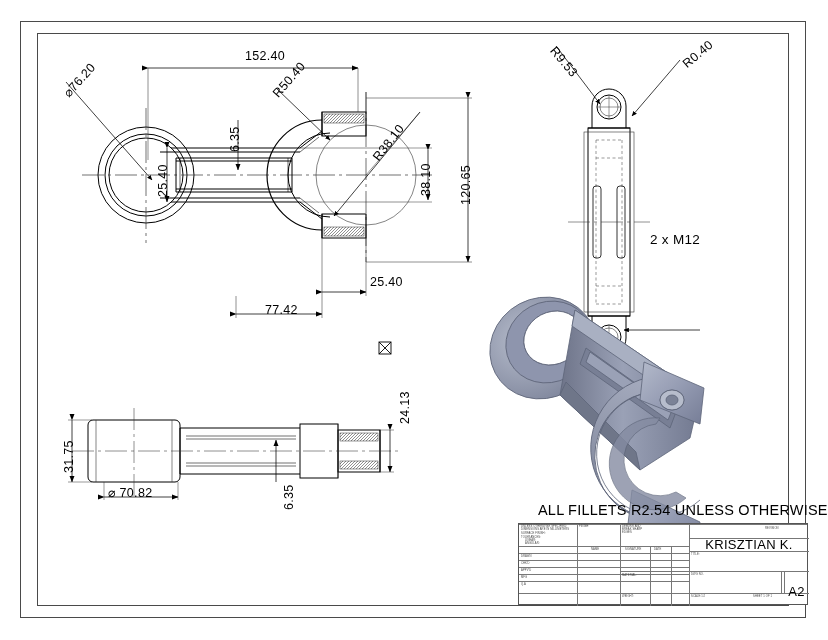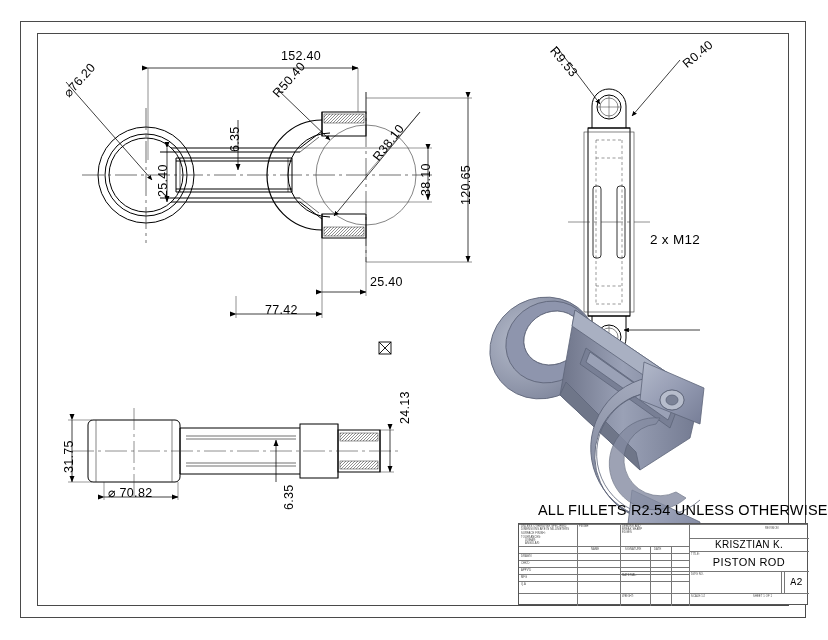--- a/index.html
+++ b/index.html
@@ -15,21 +15,21 @@
           font-family:"Liberation Sans",sans-serif;}
   .note{position:absolute;font-size:14.5px;letter-spacing:.2px;white-space:nowrap;}
   
   .tb{position:absolute;left:518px;top:523px;width:290px;height:82px;
       border:1px solid #555;box-sizing:border-box;background:#fff;}
   .tb div{position:absolute;box-sizing:border-box;}
   .tline{background:#777;}
   .tcap{font-size:2.6px;color:#444;line-height:1.35;letter-spacing:.1px;
         transform:scale(1.0);transform-origin:0 0;white-space:nowrap;}
   .tbig{font-size:11px;letter-spacing:.4px;white-space:nowrap;}
-  .tmed{font-size:10px;letter-spacing:.3px;white-space:nowrap;}
+  .tmed{font-size:13px;letter-spacing:.3px;white-space:nowrap;}
   .ctr{display:flex;align-items:center;justify-content:center;}
 </style>
 </head>
 <body>
 
 <div class="sheet">
 
   <div class="border-outer"></div>
   <div class="border-inner"></div>
 
@@ -261,21 +261,21 @@
       <ellipse cx="672" cy="400" rx="6" ry="5" fill="#7b8296"></ellipse>
 
       <path d="M632,490 L700,522 L694,556 L628,524 Z" fill="url(#mg1)"></path>
       <ellipse cx="668" cy="538" rx="12" ry="10" fill="#b7bdcc"></ellipse>
       <ellipse cx="668" cy="538" rx="6" ry="5" fill="#7b8296"></ellipse>
 
       <path d="M660,418 A46,46 0 1,0 686,498 L676,492 A36,36 0 1,1 656,424 Z" fill="#858ca2" opacity=".8"></path>
     </g>
   </svg>
 
-  <div class="dimtxt" style="left:245px;top:49px;margin-left:36px;">152.40</div>
+  <div class="dimtxt" style="left:245px;top:49px;">152.40</div>
   <div class="dimtxt" style="left:60px;top:90px;transform:rotate(-48deg);transform-origin:0 0;">⌀76.20</div>
   <div class="dimtxt" style="left:156px;top:197px;transform:rotate(-90deg);transform-origin:0 0;">25.40</div>
   <div class="dimtxt" style="left:228px;top:152px;transform:rotate(-90deg);transform-origin:0 0;">6.35</div>
   <div class="dimtxt" style="left:270px;top:91px;transform:rotate(-49deg);transform-origin:0 0;">R50.40</div>
   <div class="dimtxt" style="left:370px;top:155px;transform:rotate(-52deg);transform-origin:0 0;">R38.10</div>
   <div class="dimtxt" style="left:419px;top:196px;transform:rotate(-90deg);transform-origin:0 0;">38.10</div>
   <div class="dimtxt" style="left:459px;top:205px;transform:rotate(-90deg);transform-origin:0 0;">120.65</div>
   <div class="dimtxt" style="left:370px;top:275px;">25.40</div>
   <div class="dimtxt" style="left:265px;top:303px;">77.42</div>
 
@@ -332,17 +332,16 @@
     <div class="tcap" style="left:72px;top:24px;font-size:2.7px;">NAME</div>
     <div class="tcap" style="left:106px;top:24px;font-size:2.7px;">SIGNATURE</div>
     <div class="tcap" style="left:135px;top:24px;font-size:2.7px;">DATE</div>
     <div class="tcap" style="left:2px;top:31px;font-size:2.7px;">DRAWN</div>
     <div class="tcap" style="left:2px;top:38px;font-size:2.7px;">CHK'D</div>
     <div class="tcap" style="left:2px;top:45px;font-size:2.7px;">APPV'D</div>
     <div class="tcap" style="left:2px;top:52px;font-size:2.7px;">MFG</div>
     <div class="tcap" style="left:2px;top:59px;font-size:2.7px;">Q.A</div>
 
     <div class="tmed ctr" style="left:170px;top:14px;width:120px;height:13px;">KRISZTIAN K.</div>
-    <div class="tbig ctr" style="left:170px;top:29px;width:120px;height:18px;">PISTON ROD</div>
-    <div class="tmed ctr" style="left:265px;top:47px;width:25px;height:22px;font-family:Liberation Mono, monospace;">A2</div>
+    <div class="tmed ctr" style="left:265px;top:56px;width:25px;height:22px;">A2</div>
   </div>
 
 </div>
 
 </body></html>

